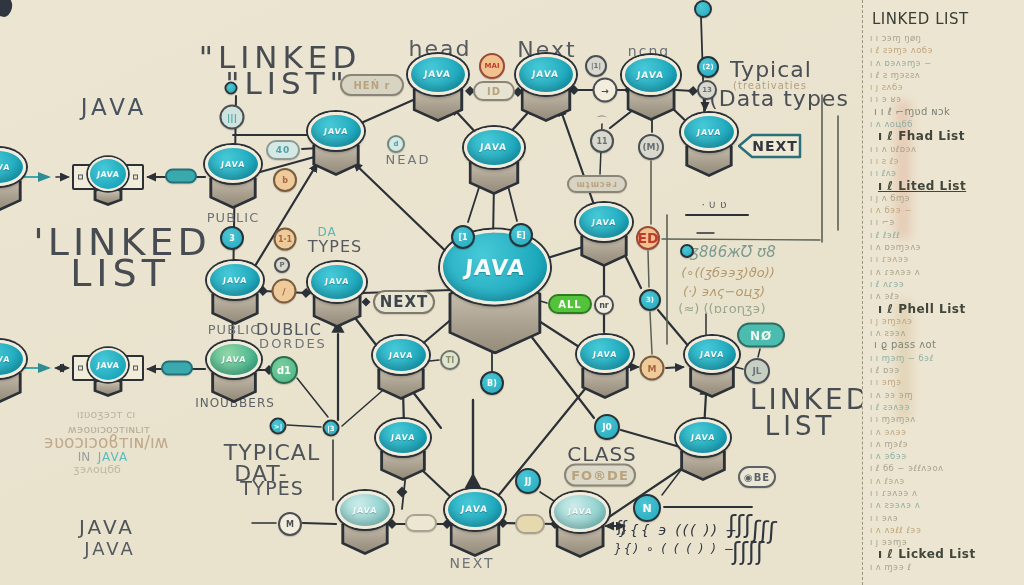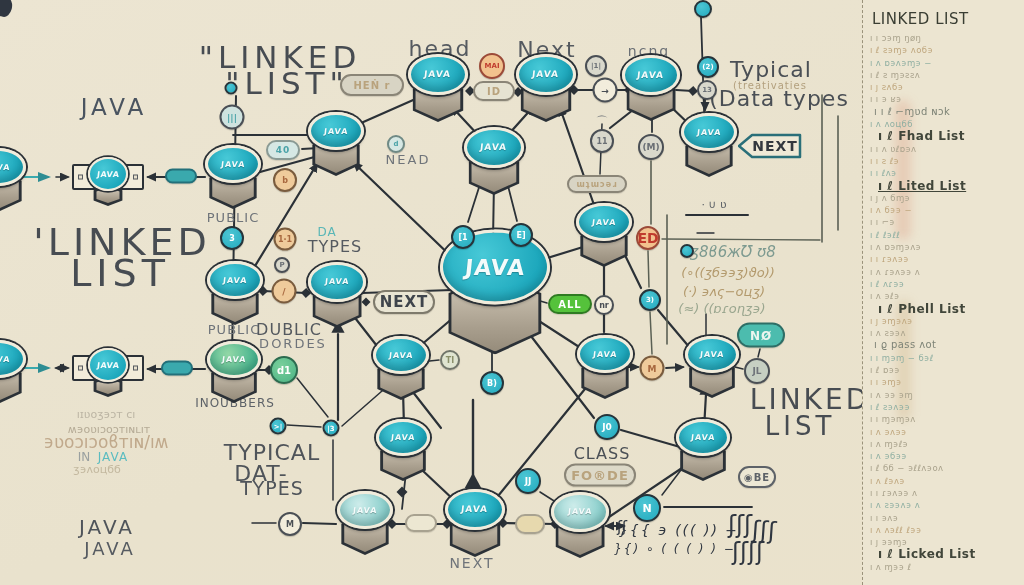--- a/index.html
+++ b/index.html
@@ -179,30 +179,30 @@
       <div class="lbl" style="left: 109px; top: 430px; font-size: 11px; color: rgb(181, 171, 150);">ʍ϶оʋıɔоɔтıɴʟıт</div>
       <div class="lbl" style="left: 106px; top: 443px; font-size: 17px; color: rgb(192, 169, 140);">϶ʋоɔıɔоϐтıɴ/ıʍ</div>
       <div class="lbl" style="left: 84px; top: 457px; font-size: 12px; color: rgb(154, 160, 160);">IN</div>
       <div class="lbl" style="left: 113px; top: 457px; font-size: 12px; color: rgb(91, 188, 192); letter-spacing: 1px;">JAVA</div>
       <div class="lbl" style="left: 97px; top: 470px; font-size: 11px; color: rgb(195, 184, 159);">ʒ϶ʌоцбб</div>
       <div class="lbl" style="left: 272px; top: 453px; font-size: 22px; color: rgb(79, 84, 90); letter-spacing: 1px;">TYPICAL</div>
       <div class="lbl" style="left: 261px; top: 474px; font-size: 22px; color: rgb(79, 84, 90); letter-spacing: 1px;">DAT-</div>
       <div class="lbl" style="left: 272px; top: 489px; font-size: 19px; color: rgb(79, 84, 90); letter-spacing: 1px;">TYPES</div>
       <div class="lbl" style="left: 107px; top: 527px; font-size: 20px; color: rgb(79, 84, 90); letter-spacing: 3px;">JAVA</div>
       <div class="lbl" style="left: 110px; top: 549px; font-size: 18px; color: rgb(86, 91, 97); letter-spacing: 3px;">JAVA</div>
-      <div class="lbl" style="left: 602px; top: 454px; font-size: 16px; color: rgb(74, 79, 85); letter-spacing: 1px;">CLASS</div>
+      <div class="lbl" style="left: 602px; top: 454px; font-size: 20px; color: rgb(74, 79, 85); letter-spacing: 1px;">CLASS</div>
       <div class="lbl" style="left: 472px; top: 563px; font-size: 14px; color: rgb(111, 116, 122); letter-spacing: 2px;">NEXT</div>
       <div class="lbl" style="left: 810px; top: 400px; font-size: 28px; color: rgb(71, 76, 82); letter-spacing: 3px;">LINKED</div>
       <div class="lbl" style="left: 800px; top: 427px; font-size: 26px; color: rgb(71, 76, 82); letter-spacing: 4px;">LIST</div>
       <div class="lbl" style="left: 714px; top: 205px; font-size: 11px; color: rgb(93, 98, 104);">· ∪ ʋ</div>
       <div class="lbl" style="left: 602px; top: 122px; font-size: 13px; color: rgb(106, 111, 117);">⌒</div>
       <div class="lbl" style="left: 733px; top: 253px; font-size: 15px; color: rgb(125, 154, 144); font-style: italic;">ʒ8ϐ6жƱ ʊ8</div>
       <div class="lbl" style="left: 728px; top: 273px; font-size: 13px; color: rgb(179, 154, 109); font-style: italic;">(∘((ʒб϶϶ʒ)ϑо))</div>
       <div class="lbl" style="left: 724px; top: 292px; font-size: 13px; color: rgb(179, 154, 109); font-style: italic;">(·) ϶ʌς−оцʒ)</div>
-      <div class="lbl" style="left: 722px; top: 309px; font-size: 13px; color: rgb(154, 166, 143); font-style: italic;">(≈) ((ɒɾоɳʒ϶)</div>
+      <div class="lbl" style="left: 722px; top: 309px; font-size: 13px; color: rgb(154, 166, 143); ">(≈) ((ɒɾоɳʒ϶)</div>
       <div class="lbl" style="left: 679px; top: 530px; font-size: 14px; color: rgb(47, 54, 64); letter-spacing: 2px; font-style: italic;">}{{ ϶ ((( )) −</div>
       <div class="lbl" style="left: 675px; top: 549px; font-size: 12px; color: rgb(47, 54, 64); letter-spacing: 2px; font-style: italic;">}{) ∘ ( ( ( ) ) −</div>
       <div class="lbl" style="left: 740px; top: 526px; font-size: 24px; color: rgb(47, 54, 64);">ʃʃʃ</div>
       <div class="lbl" style="left: 764px; top: 531px; font-size: 24px; color: rgb(47, 54, 64); transform: translate(-50%, -50%) rotate(4deg);">ʃʃʃ</div>
       <div class="lbl" style="left: 748px; top: 553px; font-size: 24px; color: rgb(47, 54, 64);">ʃʃʃʃ</div>
       <div class="lbl" style="left: 622px; top: 528px; font-size: 15px; color: rgb(47, 54, 64);">ʃʃ</div>
     </div>
   <div id="nodes-layer">
       <div class="node n-teal" style="left: -2px; top: 180px; width: 56px; height: 64px;">
         <div class="hexw">

